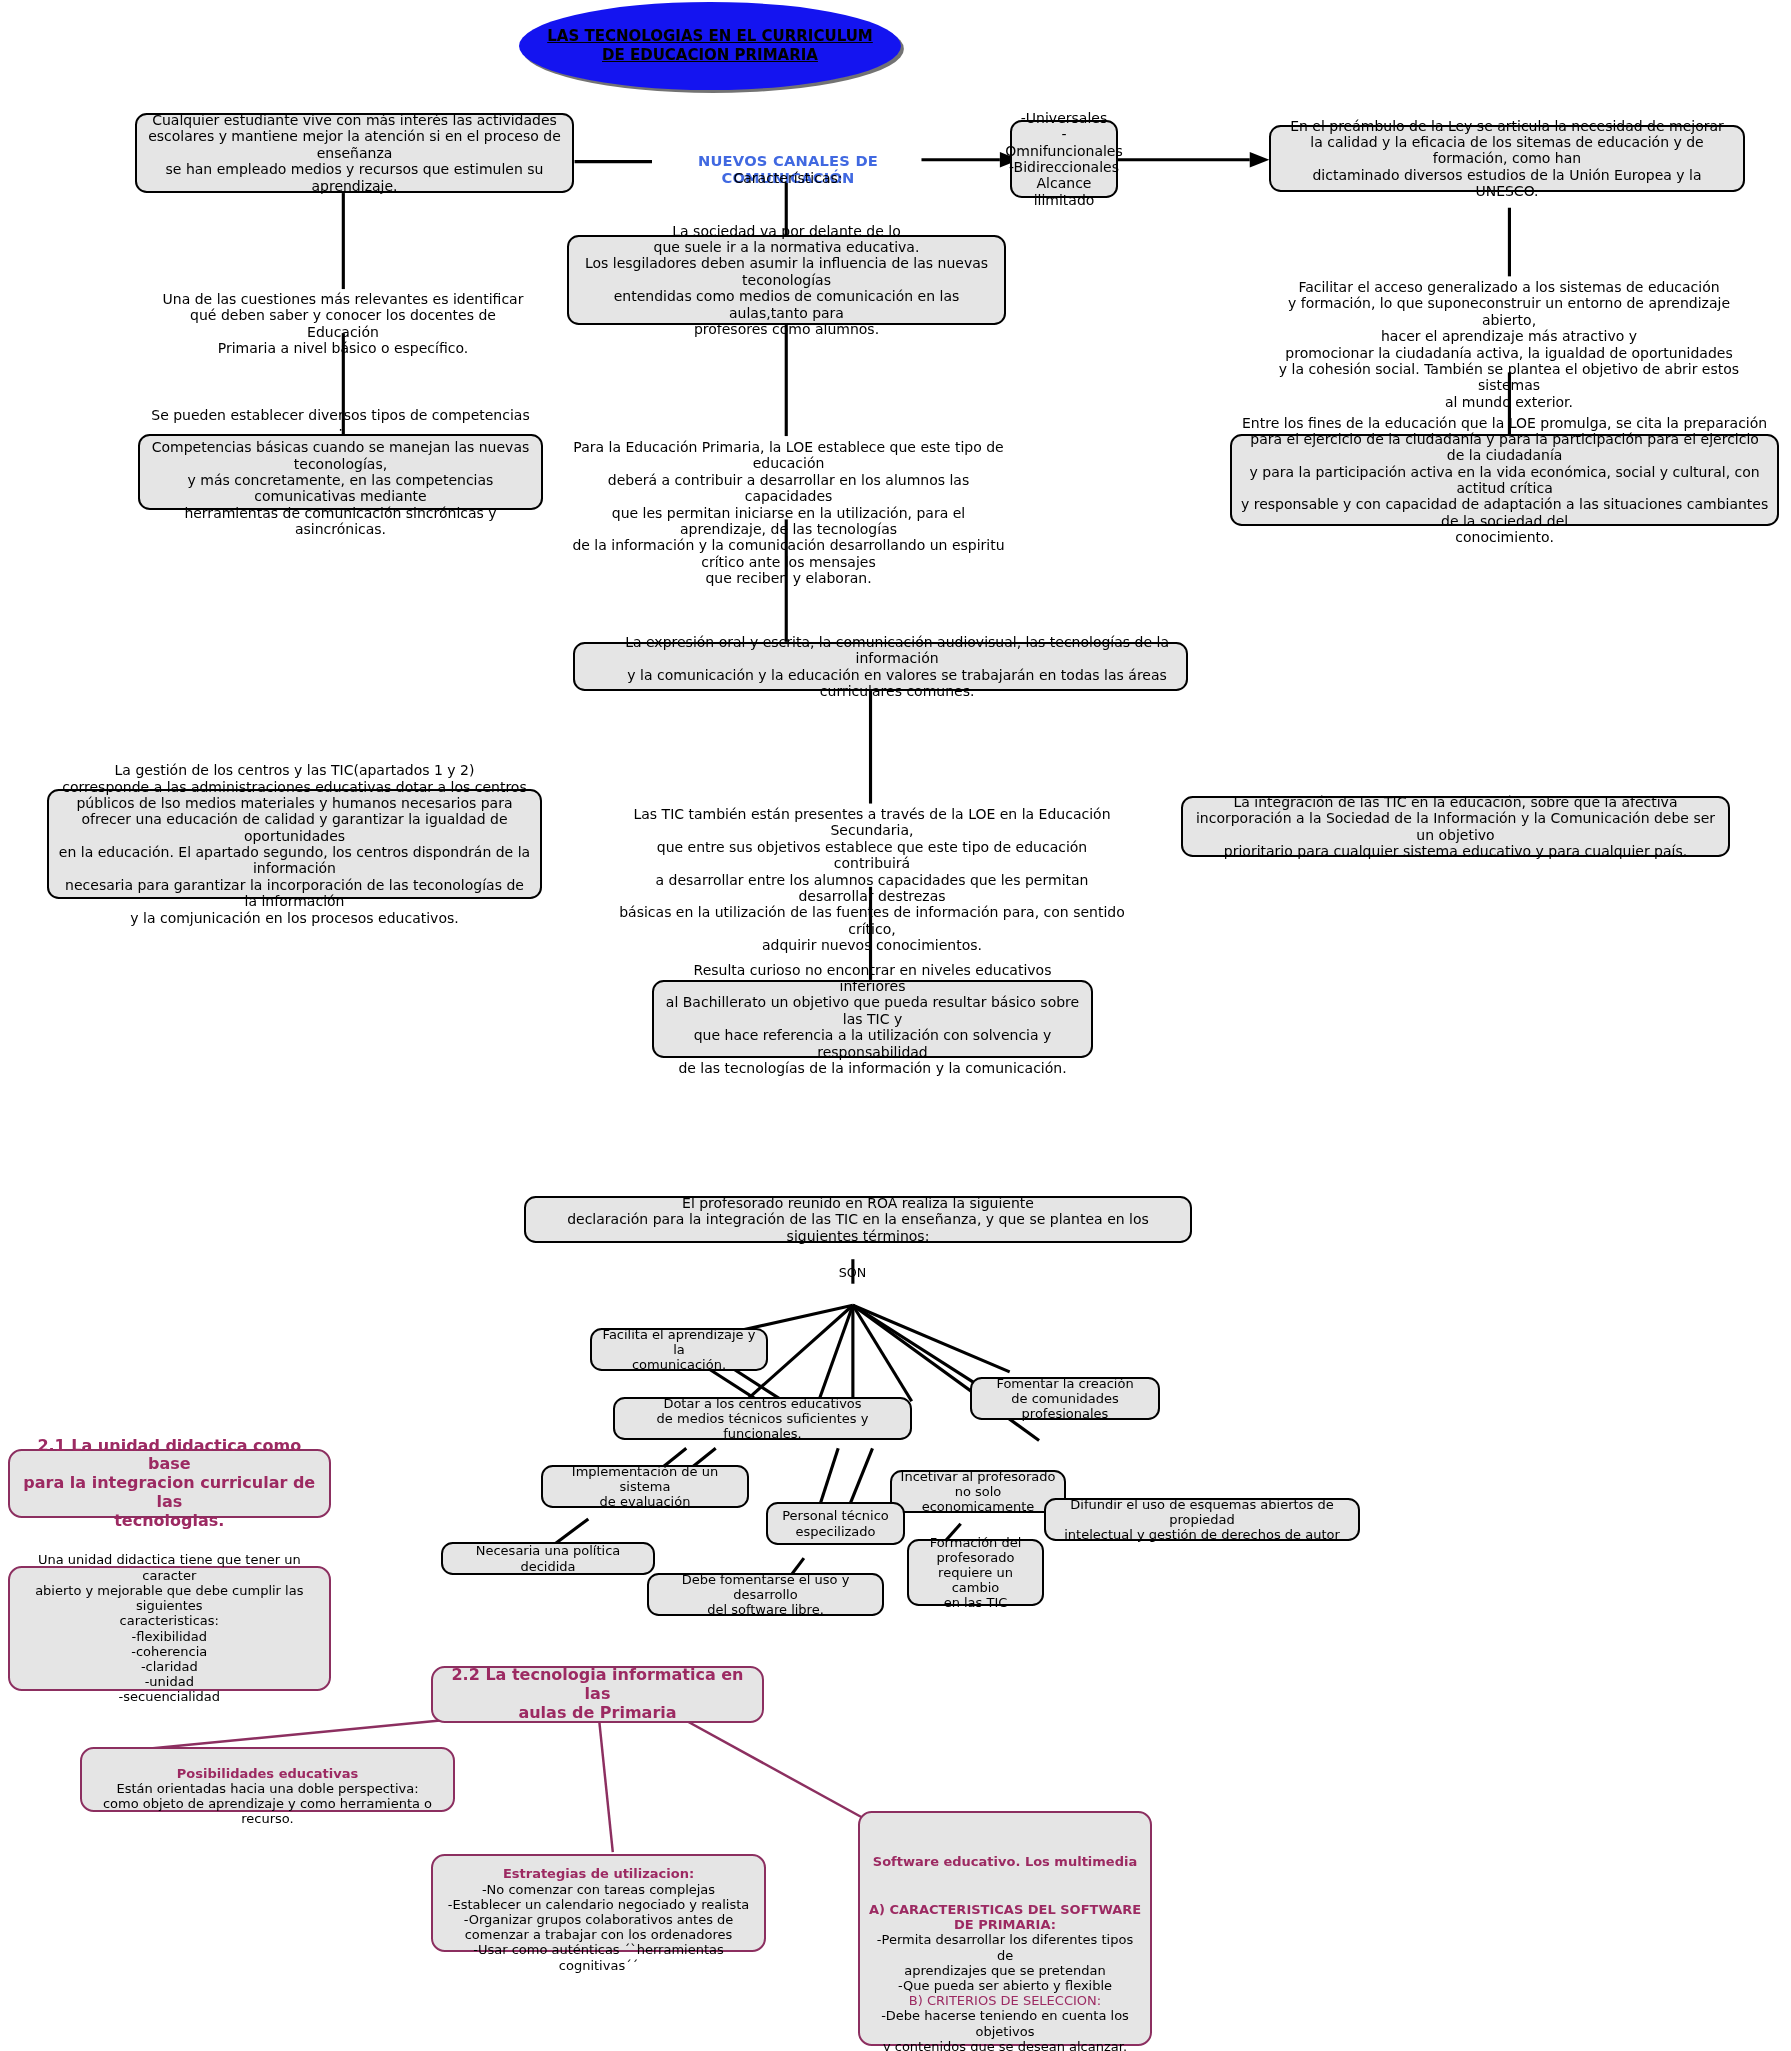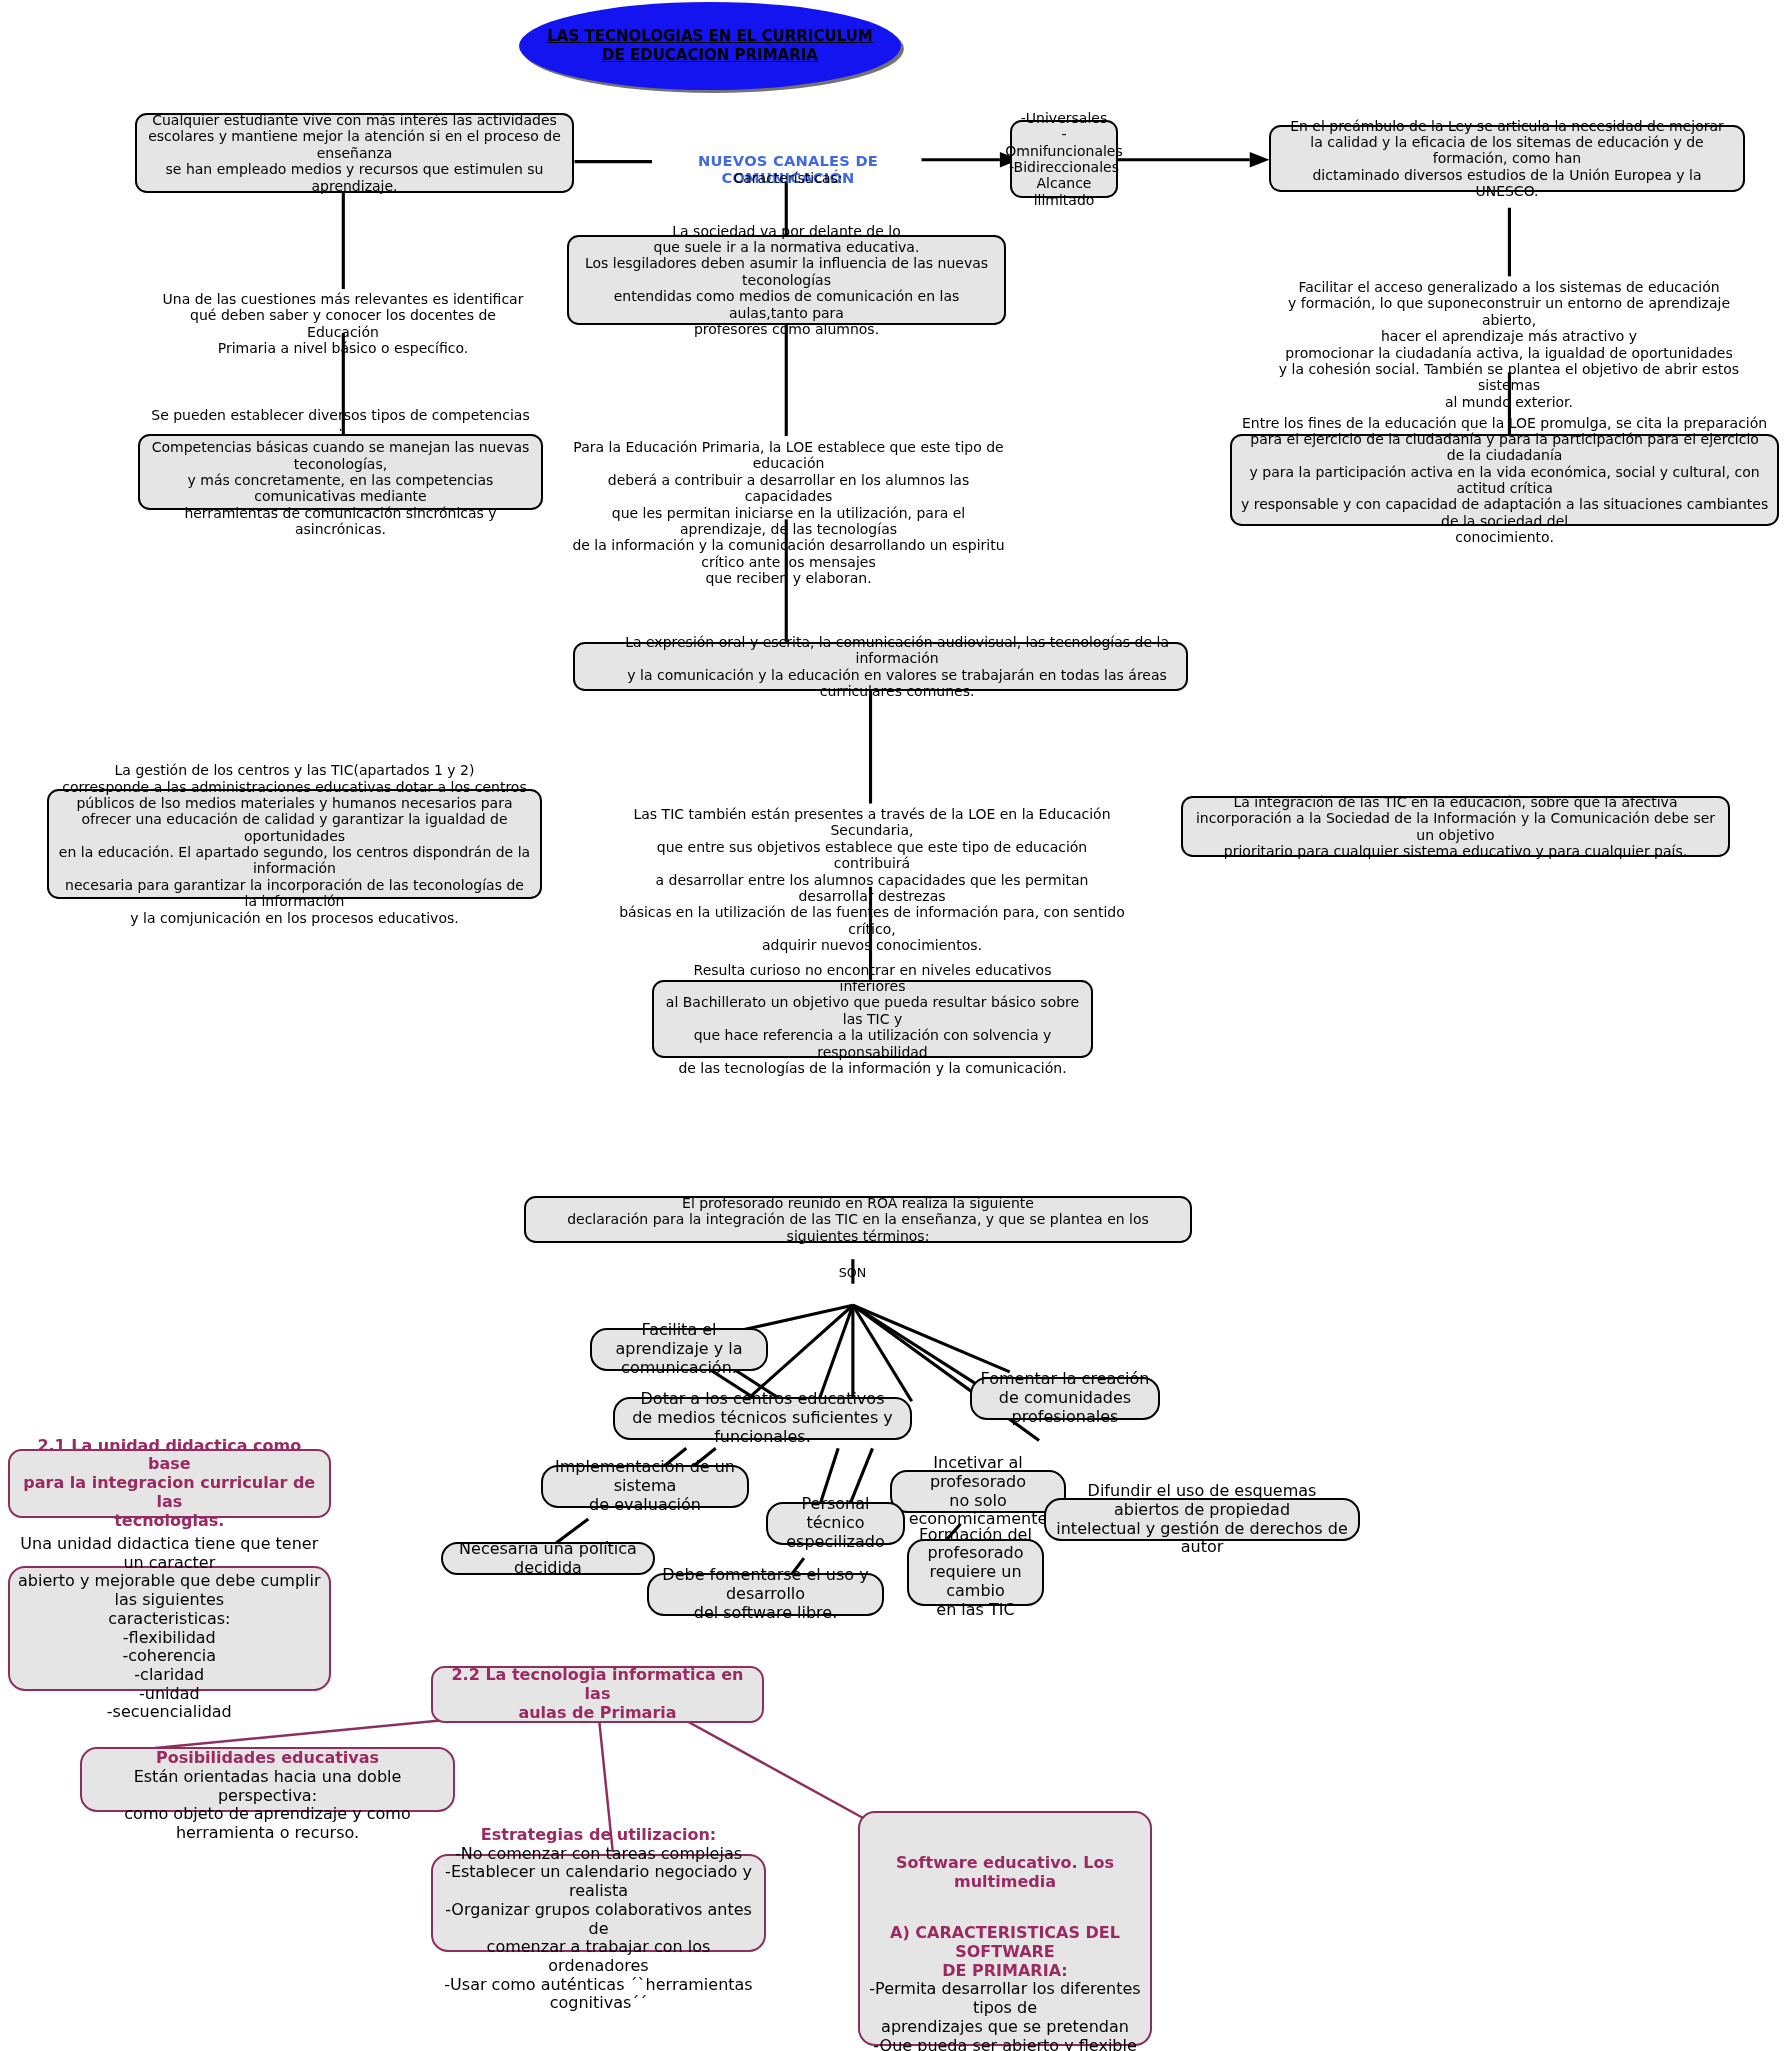--- a/index.html
+++ b/index.html
@@ -26,21 +26,21 @@
     z-index:5;
   }
   .node.purple{
     border-color:#8c2f60;
     border-width:2.5px;
     border-radius:13.7px;
   }
   .node.purple-title{
     color:#9c2a62;font-weight:bold;font-size:16px;
   }
-  .node.small{font-size:16px;border-radius:17px;}
+  .node.small{font-size:13px;}
   .ellipse{
     position:absolute;
     background:#1414f0;
     border-radius:50%;
     display:flex;align-items:center;justify-content:center;
     color:#000000;font-weight:bold;font-size:15px;
     text-align:center;white-space:pre-line;
     text-decoration:underline;
     line-height:1.3;
     box-shadow:2.9px 2.9px 0 rgba(0,0,0,0.55);

